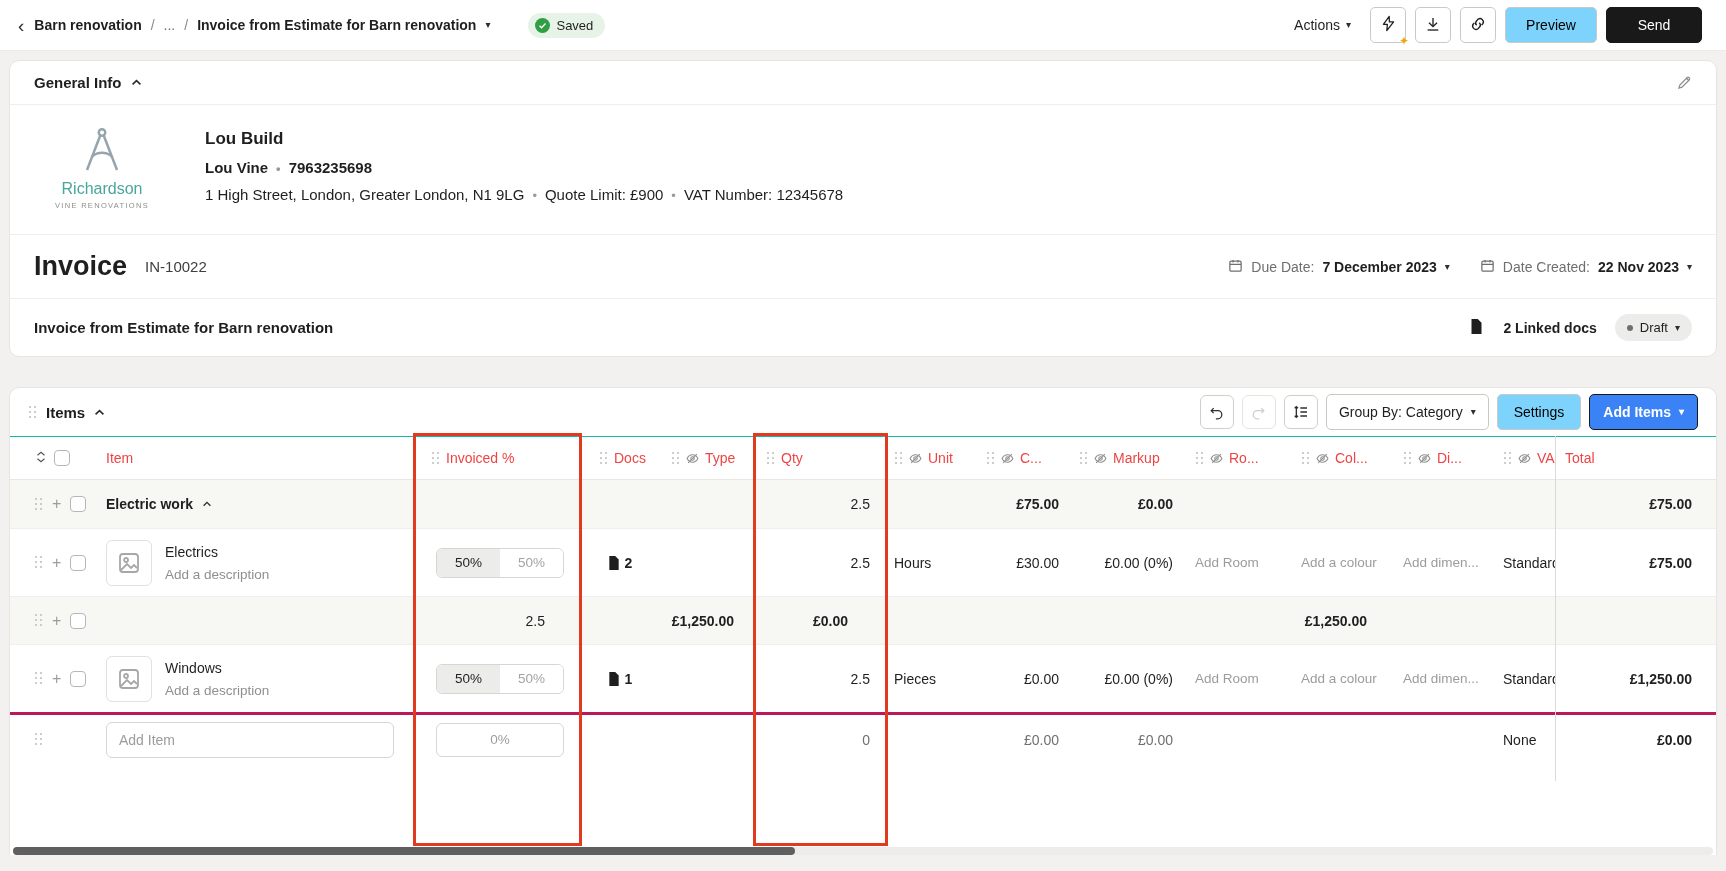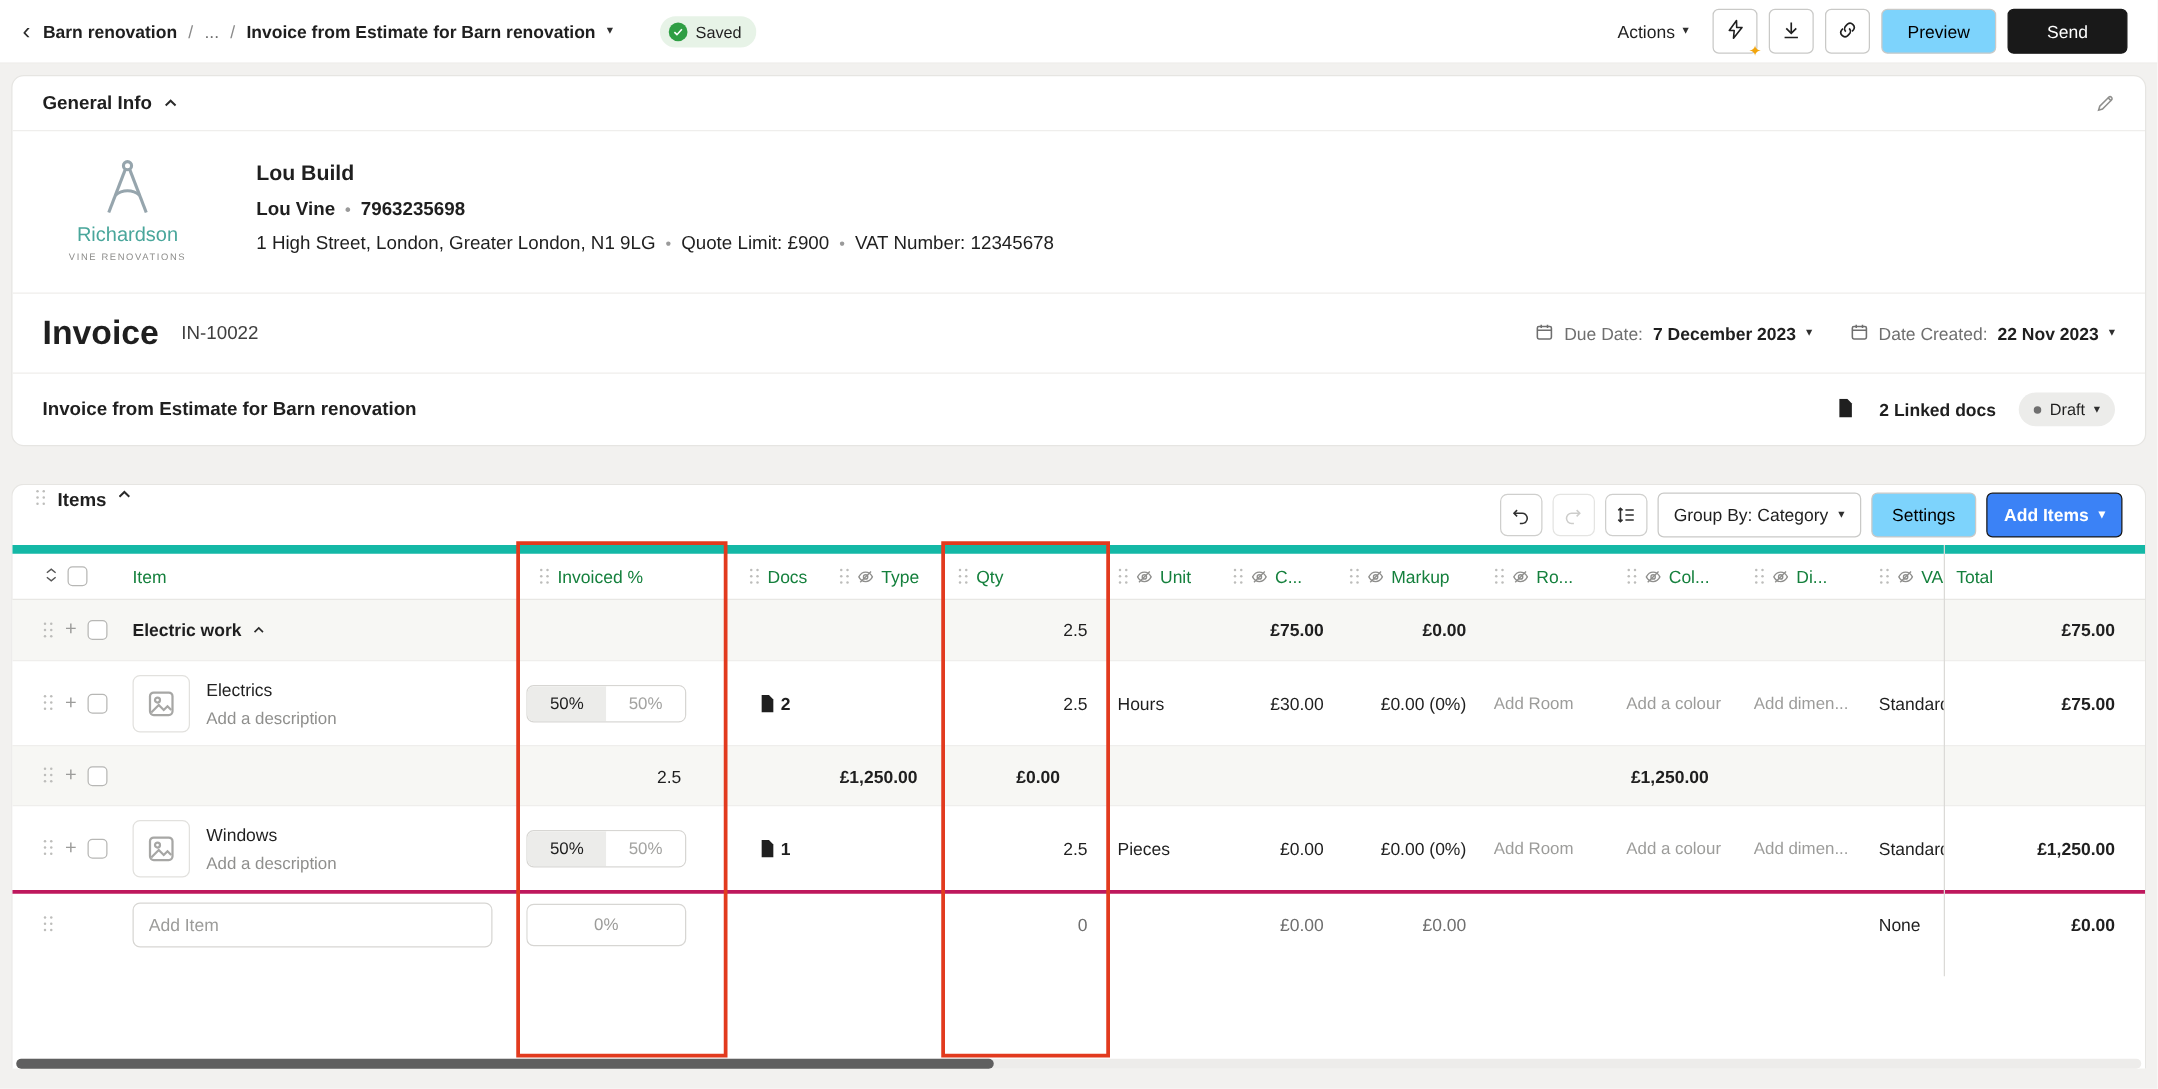--- a/index.html
+++ b/index.html
@@ -54,55 +54,55 @@
 .dval{font-weight:700}
 .name-row{display:flex;align-items:center;padding:15px 24px}
 .inv-name{font-size:15px;font-weight:700}
 .name-right{margin-left:auto;display:flex;align-items:center;gap:18px}
 .linked{display:flex;align-items:center;gap:20px;font-weight:700;font-size:14px;cursor:pointer}
 .pill{display:flex;align-items:center;gap:7px;background:#ececea;border-radius:14px;padding:6px 12px;font-size:13px;cursor:pointer}
 .sdot{width:6px;height:6px;border-radius:50%;background:#6f6f6f}
 
 
 .items-card{margin-top:30px;position:relative;border-bottom:none;border-radius:10px 10px 0 0}
-.items-header{display:flex;gap:9px;padding:4px 18px;height:48px}
+.items-header{display:flex;align-items:center;gap:9px;padding:4px 18px;height:48px}
 .items-title{font-size:15px;font-weight:700}
 .items-right{margin-left:auto;display:flex;align-items:center;gap:8px}
 .sq{width:34px;height:34px;border:1px solid #cfcfcd;border-radius:6px;background:#fff;display:flex;align-items:center;justify-content:center;cursor:pointer}
 .sq.disabled{border-color:#e4e4e2;cursor:default}
 .select{height:36px;border:1px solid #c9c9c7;border-radius:5px;background:#fff;display:flex;align-items:center;gap:8px;padding:0 12px;font-size:14px;cursor:pointer}
 .btn-settings{padding:0 16px}
 .btn-add{background:#3b82f6;border-color:#191919;color:#fff;padding:0 13px;gap:8px;font-weight:600}
 .btn-add .caret{color:#fff}
 
 
 .grip{width:9px;height:13px;position:relative;display:inline-block;flex:0 0 auto;cursor:grab}
 .grip::before{content:"";position:absolute;left:1px;top:0;width:2px;height:2px;border-radius:50%;background:#bdbdbb;
 box-shadow:0 5px 0 #bdbdbb,0 10px 0 #bdbdbb,5px 0 0 #bdbdbb,5px 5px 0 #bdbdbb,5px 10px 0 #bdbdbb}
 
 
 .table-wrap{position:relative}
 .trow{display:flex;align-items:center}
 .cell{flex:0 0 auto;height:100%;display:flex;align-items:center;font-size:14px;overflow:hidden;white-space:nowrap}
 .col-ctrl{width:86px;padding-left:24px;gap:9px}
 .col-item{width:325px;padding-left:10px;gap:13px}
-.col-inv{width:158px;justify-content:flex-start}
+.col-inv{width:158px;justify-content:center}
 .col-docs{width:82px;justify-content:center;gap:5px}
 .col-type{width:95px;padding-left:10px}
 .col-qty{width:130px;justify-content:flex-end;padding-right:16px}
 .col-unit{width:90px;padding-left:8px}
 .col-cost{width:93px;justify-content:flex-end;padding-right:10px}
 .col-markup{width:112px;justify-content:flex-end;padding-right:8px}
 .col-room{width:108px;padding-left:14px}
 .col-col{width:102px;padding-left:12px}
 .col-dim{width:102px;padding-left:12px}
 .col-vat{width:62px;padding-left:10px}
 .col-total{width:163px;justify-content:flex-end;padding-right:26px}
 
-.thead{height:44px;border-top:7px solid #14b8a6;border-bottom:1px solid #e8e7e4;color:#15803d;font-size:13px}
+.thead{height:44px;border-top:1px solid #14b8a6;border-bottom:1px solid #e8e7e4;color:#ef4444;font-size:13px}
 .thead .cell{justify-content:flex-start;gap:6px}
 .thead .col-inv{padding-left:10px}
 .thead .col-docs{padding-left:20px}
 .thead .col-qty,.thead .col-cost,.thead .col-markup,.thead .col-total{padding-left:10px;padding-right:0}
 .hcell{cursor:pointer}
 
 .cat-row{height:48px;background:#f7f7f4}
 .cat-name{font-weight:700;font-size:14px}
 .cat-row .col-item{gap:9px}
 .cat-row .col-cost,.cat-row .col-markup,.cat-row .col-total{font-weight:700}

